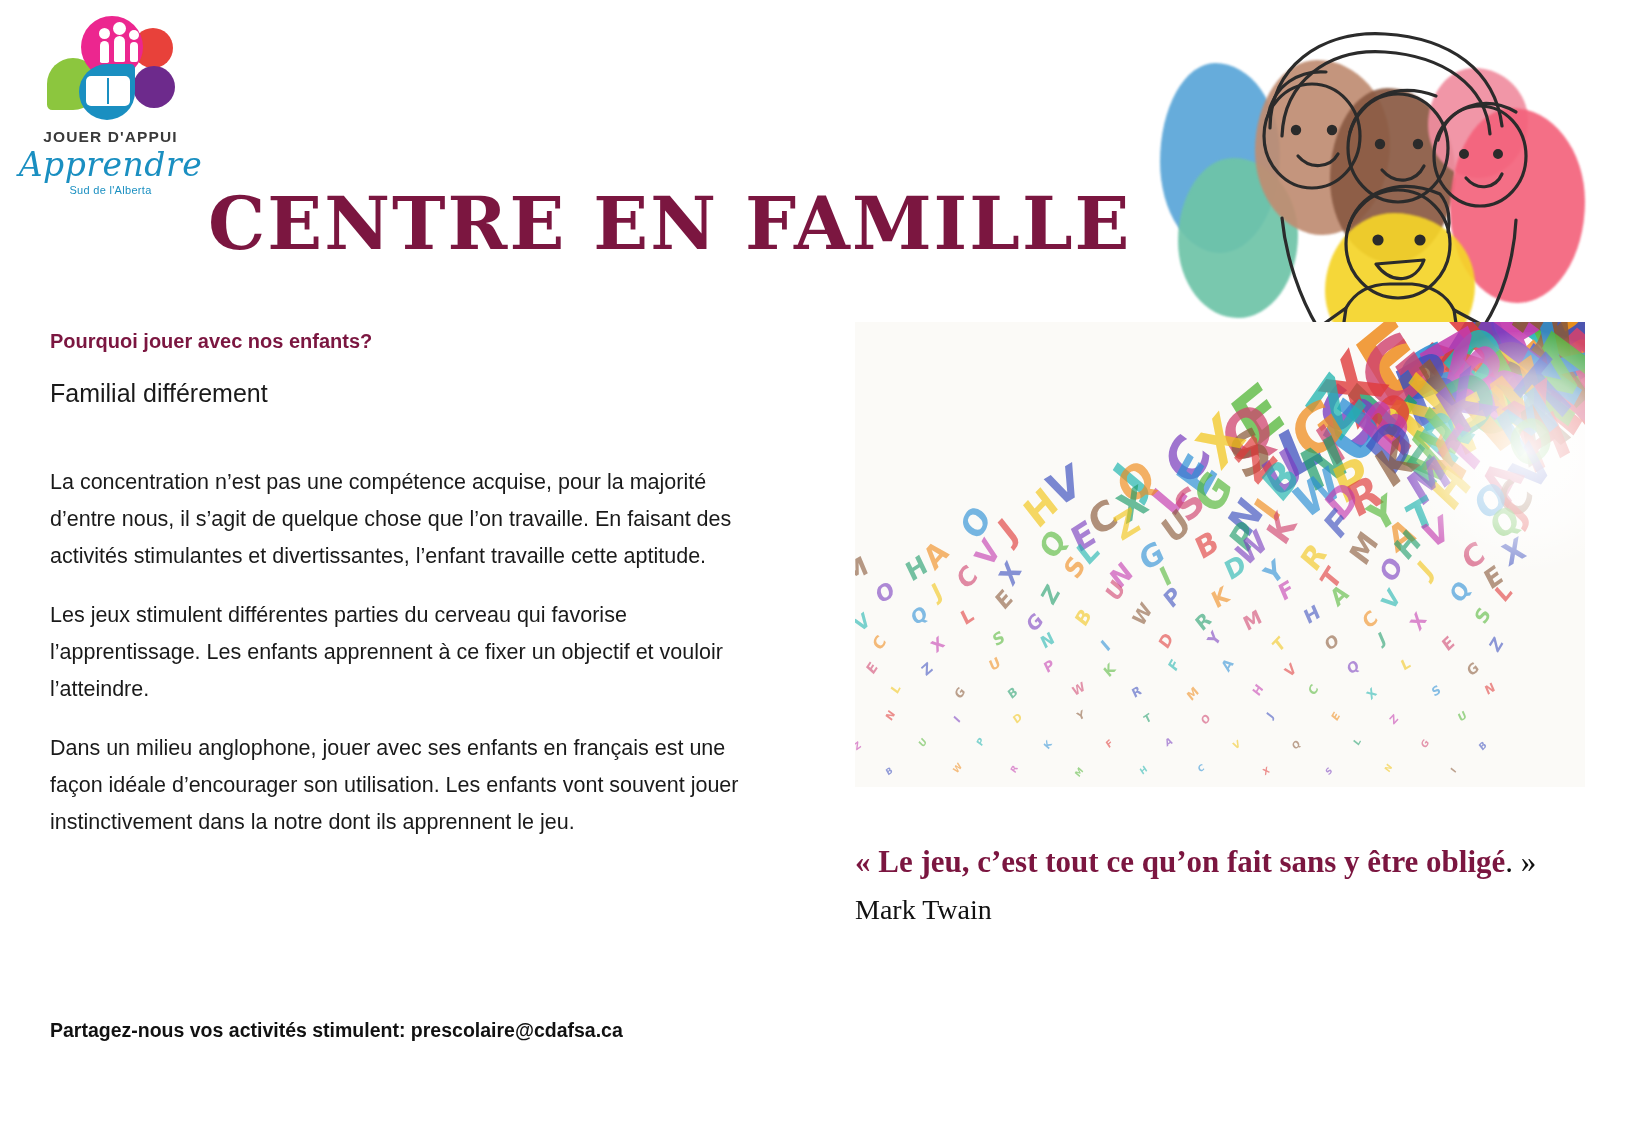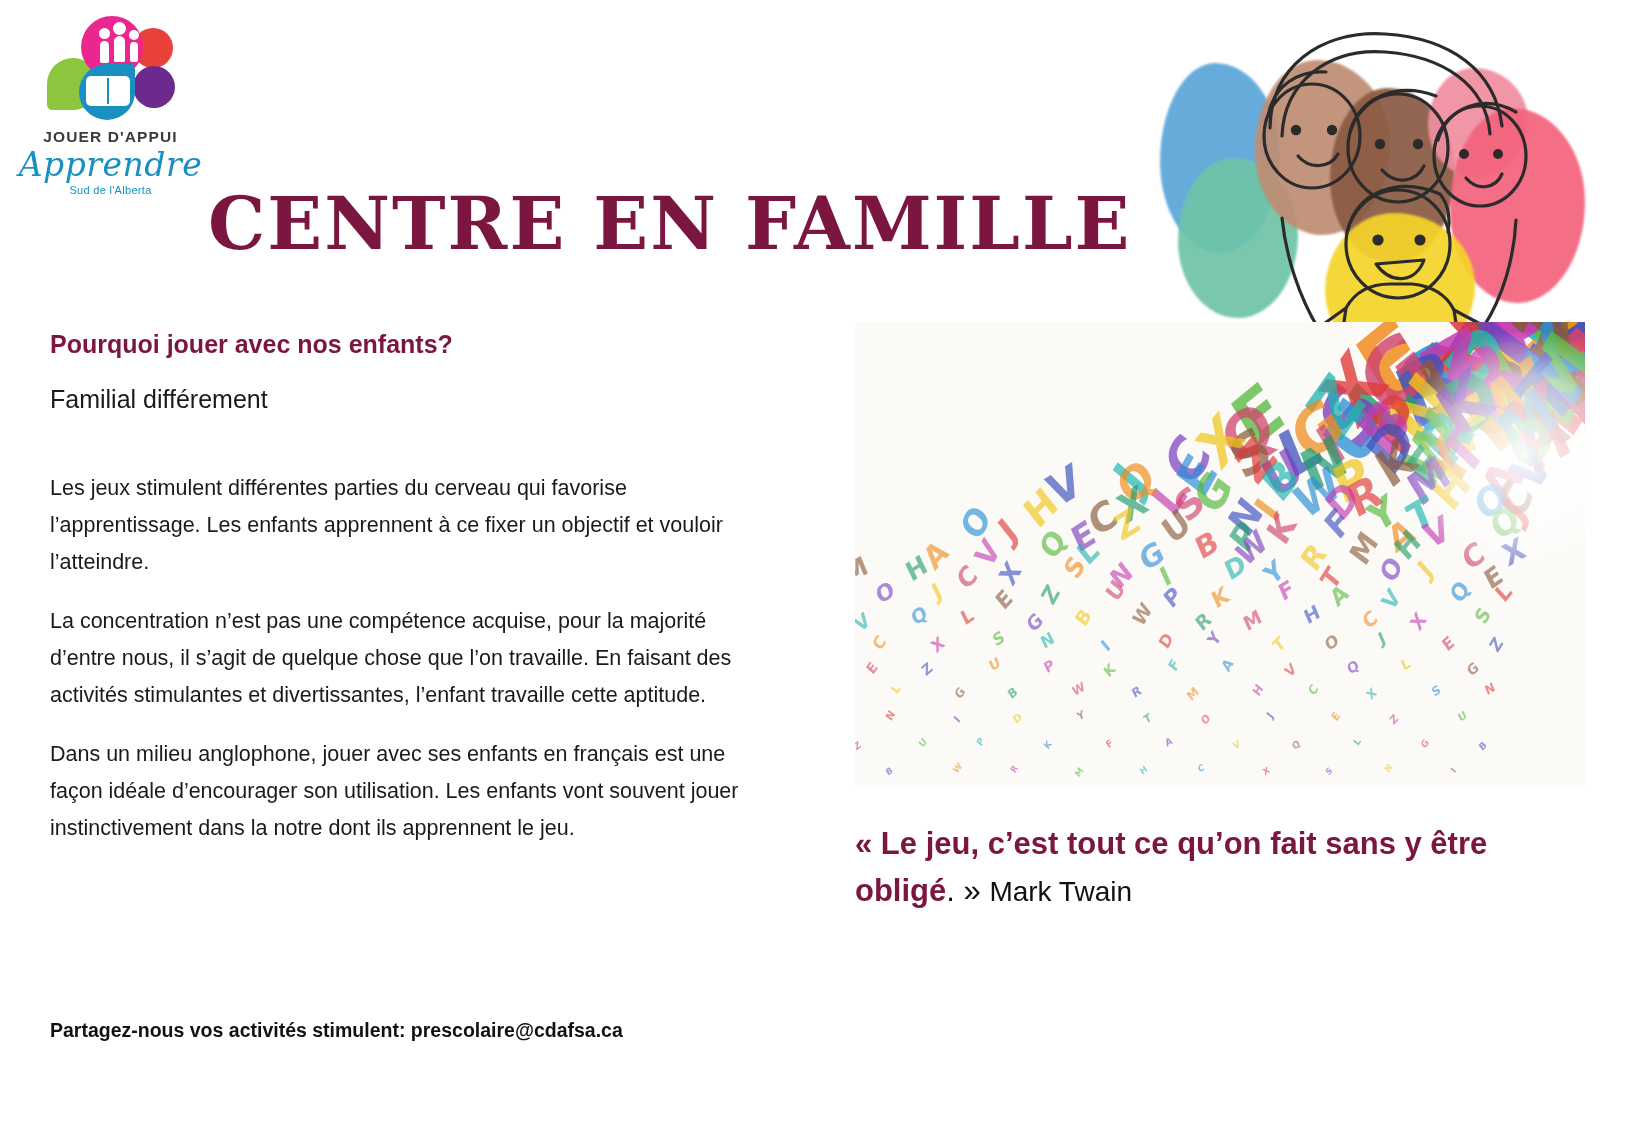--- a/index.html
+++ b/index.html
@@ -153,21 +153,21 @@
 
   
   .left-col {
     position: absolute;
     left: 50px;
     top: 330px;
     width: 720px;
   }
   .section-heading {
     color: #7b1640;
-    font-size: 25px;
+    font-size: 20px;
     font-weight: 700;
     margin: 0 0 26px 0;
   }
   .subheading {
     font-size: 25px;
     color: #1a1a1a;
     margin: 0 0 56px 0;
     font-weight: 400;
   }
   .body-para {
@@ -219,24 +219,25 @@
   }
   .vanish-glow {
     position: absolute;
     right: -60px;
     top: 10px;
     width: 240px;
     height: 240px;
     background: radial-gradient(circle, rgba(255,255,255,0.95) 0%, rgba(255,255,255,0.6) 45%, rgba(255,255,255,0) 72%);
   }
   .quote {
-    margin-top: 34px;
+    margin-top: 52px;
     font-size: 31px;
     line-height: 1.5;
     color: #111111;
+    font-family: Liberation Serif, serif;
   }
   .quote b {
     color: #7b1640;
     font-weight: 700;
   }
   .quote .author {
     font-weight: 400;
     color: #111111;
     font-size: 28px;
   }
@@ -310,22 +311,22 @@
 
       <path d="M168 320 C 150 290, 136 250, 132 210"></path>
       <path d="M334 318 C 352 290, 364 252, 366 212"></path>
     </g>
   </svg>
 </div>
 
 <div class="left-col">
   <h2 class="section-heading">Pourquoi jouer avec nos enfants?</h2>
   <p class="subheading">Familial différement</p>
+  <p class="body-para">La concentration n’est pas une compétence acquise, pour la majorité d’entre nous, il s’agit de quelque chose que l’on travaille. En faisant des activités stimulantes et divertissantes, l’enfant travaille cette aptitude.</p>
   <p class="body-para">Les jeux stimulent différentes parties du cerveau qui favorise l’apprentissage. Les enfants apprennent à ce fixer un objectif et vouloir l’atteindre.</p>
-  <p class="body-para">La concentration n’est pas une compétence acquise, pour la majorité d’entre nous, il s’agit de quelque chose que l’on travaille. En faisant des activités stimulantes et divertissantes, l’enfant travaille cette aptitude.</p>
   <p class="body-para">Dans un milieu anglophone, jouer avec ses enfants en français est une façon idéale d’encourager son utilisation. Les enfants vont souvent jouer instinctivement dans la notre dont ils apprennent le jeu.</p>
 </div>
 
 <div class="footer-block">
   <p class="footer-line">Partagez-nous vos activités stimulent: prescolaire@cdafsa.ca</p>
 </div>
 
 <div class="right-col">
 
   <div class="alphabet-img" id="alphabet-img">

